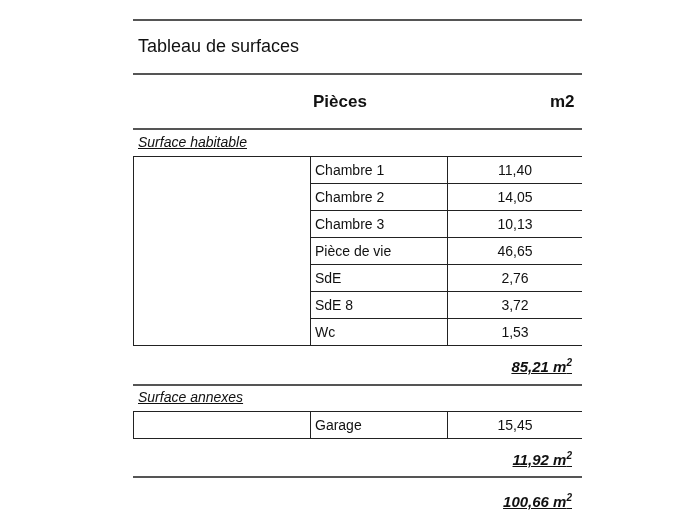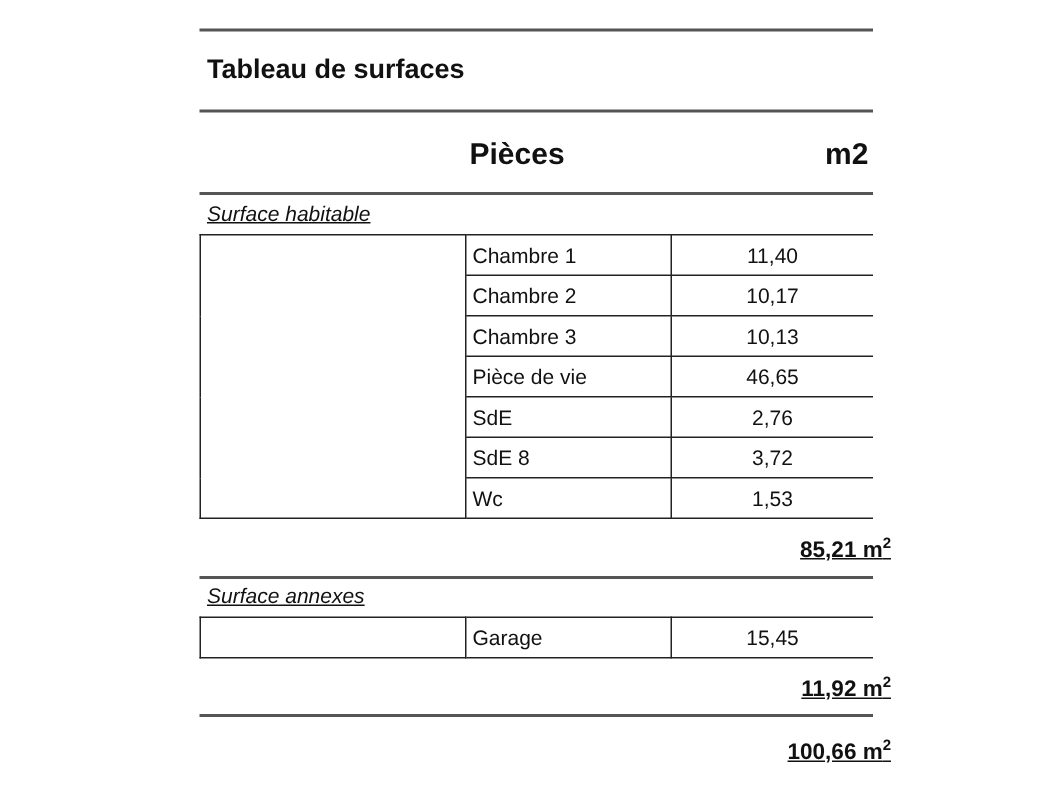--- a/index.html
+++ b/index.html
@@ -1,28 +1,28 @@
 <!DOCTYPE html>
 <html><head>
   <meta charset="utf-8">
   <style>
     html, body { margin: 0; padding: 0; background: #ffffff; }
     body { width: 700px; height: 525px; position: relative; overflow: hidden;
            font-family: "Liberation Sans", sans-serif; color: #111; }
     .hline { position: absolute; left: 133px; width: 449px; height: 2px; background: #555; }
-    .title { position: absolute; left: 138px; top: 36px; font-size: 18px; font-weight: bold; }
-    .hdr { position: absolute; top: 92px; font-size: 20px; font-weight: bold; }
+    .title { position: absolute; left: 138px; top: 36px; font-size: 18px; font-weight: normal; }
+    .hdr { position: absolute; top: 92px; font-size: 17px; font-weight: bold; }
     .section { position: absolute; left: 138px; font-size: 14px; font-style: italic; text-decoration: underline; }
     .grid { position: absolute; left: 133px; width: 449px; border-collapse: collapse; font-size: 14px; }
     .grid td { height: 26px; padding: 0 4px; border: 1.5px solid #222; }
     .grid td.c0 { width: 168px; }
     .grid td.c1 { width: 128px; }
     .grid td.c2 { text-align: center; border-right: none; padding-right: 4px; }
     .grid tr:first-child td.c1, .grid tr:first-child td.c2 { border-top: 1.5px solid #222; }
-    .subtotal { position: absolute; right: 106px; font-size: 15px; font-weight: bold; text-decoration: underline; }
+    .subtotal { position: absolute; right: 128px; font-size: 15px; font-weight: bold; font-style: italic; text-decoration: underline; }
     .subtotal sup { font-size: 10px; }
   </style>
 </head>
 <body>
 
 <div>
   <div class="hline" style="top:19px"></div>
   <div class="title">Tableau de surfaces</div>
   <div class="hline" style="top:73px"></div>
 
@@ -34,21 +34,21 @@
 
   <table class="grid" style="top:156px">
     <tbody>
         <tr>
       <td class="c0" rowspan="7"></td>
       <td class="c1">Chambre 1</td>
       <td class="c2">11,40</td>
     </tr>
     <tr>
       <td class="c1">Chambre 2</td>
-      <td class="c2">10,17</td>
+      <td class="c2">14,05</td>
     </tr>
     <tr>
       <td class="c1">Chambre 3</td>
       <td class="c2">10,13</td>
     </tr>
     <tr>
       <td class="c1">Pièce de vie</td>
       <td class="c2">46,65</td>
     </tr>
     <tr>

